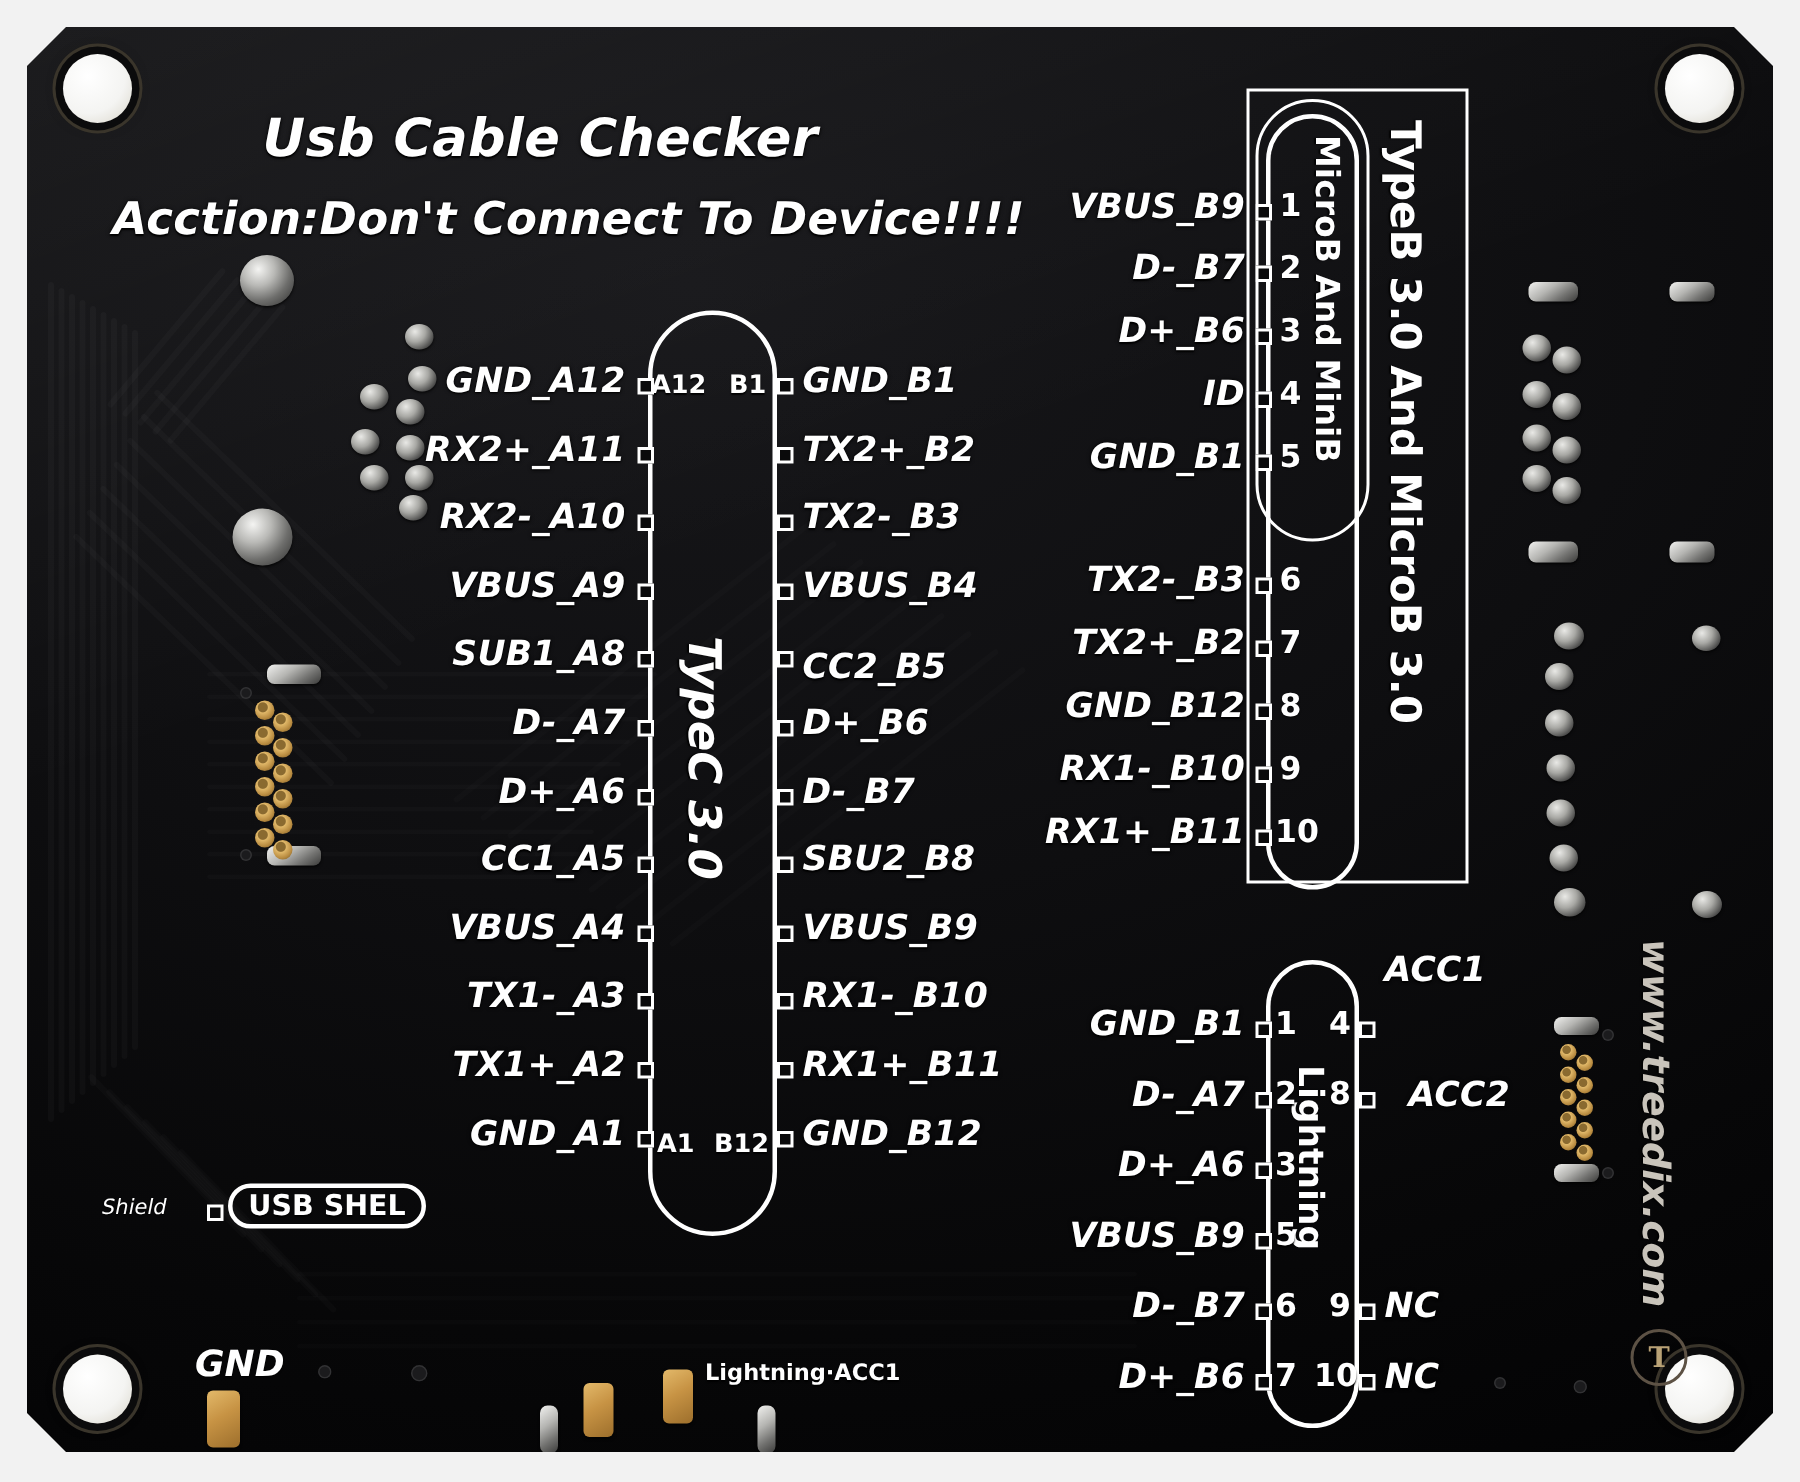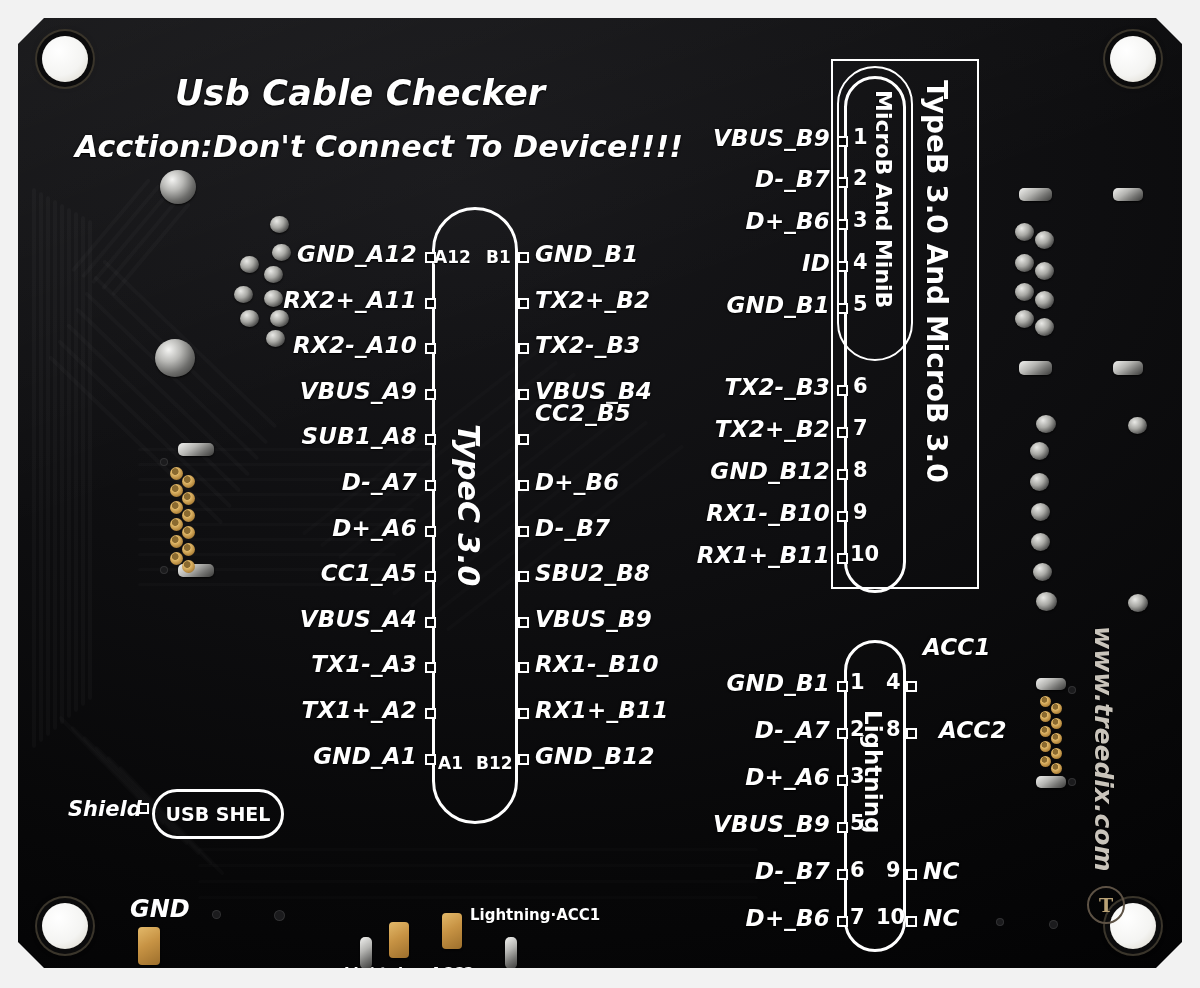--- a/index.html
+++ b/index.html
@@ -119,21 +119,21 @@
     background:linear-gradient(145deg,#f2f2f0 0%, #b5b5b2 40%, #737371 70%, #3a3a39 100%);
     box-shadow:0 1px 2px rgba(0,0,0,.8);
   }
   .via{position:absolute;border-radius:50%;background:#1b1b1d;box-shadow:inset 0 0 0 1px rgba(255,255,255,.10);}
 
   .smalltext{
     position:absolute;color:#fff;font-size:15px;font-weight:600;
     white-space:nowrap;text-shadow:0 1px 1px rgba(0,0,0,.9);
   }
   .shield-txt{
-    position:absolute;color:#fff;font-size:21px;font-weight:700;font-style:italic;
+    position:absolute;color:#fff;font-size:14px;font-weight:400;font-style:italic;
     text-shadow:0 1px 1px rgba(0,0,0,.9);white-space:nowrap;
   }
   .usbshell{
     position:absolute;border:3px solid #fff;border-radius:999px;
     color:#fff;font-size:19px;font-weight:600;
     display:flex;align-items:center;justify-content:center;
     text-shadow:0 1px 1px rgba(0,0,0,.9);
     box-sizing:border-box;
   }
   .gnd-txt{
@@ -255,21 +255,21 @@
         <div class="silk pinlabel lab-left" style="left: 147px; top: 726.6px; width: 252px;">GND_A1</div>
         <div class="pad" style="left: 500px; top: 234px;"></div>
         <div class="silk pinlabel lab-right" style="left: 517px; top: 225px;">GND_B1</div>
         <div class="pad" style="left: 500px; top: 279.6px;"></div>
         <div class="silk pinlabel lab-right" style="left: 517px; top: 270.6px;">TX2+_B2</div>
         <div class="pad" style="left: 500px; top: 325.2px;"></div>
         <div class="silk pinlabel lab-right" style="left: 517px; top: 316.2px;">TX2-_B3</div>
         <div class="pad" style="left: 500px; top: 370.8px;"></div>
         <div class="silk pinlabel lab-right" style="left: 517px; top: 361.8px;">VBUS_B4</div>
         <div class="pad" style="left: 500px; top: 416.4px;"></div>
-        <div class="silk pinlabel lab-right" style="left: 517px; top: 384px;">CC2_B5</div>
+        <div class="silk pinlabel lab-right" style="left: 517px; top: 416px;">CC2_B5</div>
         <div class="pad" style="left: 500px; top: 462px;"></div>
         <div class="silk pinlabel lab-right" style="left: 517px; top: 453px;">D+_B6</div>
         <div class="pad" style="left: 500px; top: 507.6px;"></div>
         <div class="silk pinlabel lab-right" style="left: 517px; top: 498.6px;">D-_B7</div>
         <div class="pad" style="left: 500px; top: 553.2px;"></div>
         <div class="silk pinlabel lab-right" style="left: 517px; top: 544.2px;">SBU2_B8</div>
         <div class="pad" style="left: 500px; top: 598.8px;"></div>
         <div class="silk pinlabel lab-right" style="left: 517px; top: 589.8px;">VBUS_B9</div>
         <div class="pad" style="left: 500px; top: 644.4px;"></div>
         <div class="silk pinlabel lab-right" style="left: 517px; top: 635.4px;">RX1-_B10</div>
@@ -347,21 +347,21 @@
         <div class="pad" style="left: 888px; top: 851px;"></div>
         <div class="pinnum" style="left: 868px; top: 840px;">9</div>
         <div class="silk pinlabel lab-right" style="left: 905px; top: 842px;">NC</div>
         <div class="pad" style="left: 888px; top: 898px;"></div>
         <div class="pinnum" style="left: 858px; top: 887px;">10</div>
         <div class="silk pinlabel lab-right" style="left: 905px; top: 889px;">NC</div>
       </div>
 
     <div class="shield-txt" style="left:50px;top:779px;">Shield</div>
     <div class="pad" style="left:120px;top:785px;"></div>
-    <div class="usbshell" style="left:134px;top:771px;width:132px;height:50px;">USB SHEL</div>
+    <div class="usbshell" style="left:134px;top:771px;width:132px;height:30px;">USB SHEL</div>
 
     <div class="gnd-txt" style="left:112px;top:877px;">GND</div>
     <div class="pad-gold" style="left:120px;top:909px;width:22px;height:38px;"></div>
     <div class="via" style="left:194px;top:892px;width:9px;height:9px;"></div>
     <div class="via" style="left:256px;top:892px;width:11px;height:11px;"></div>
 
     <div class="smalltext" style="left:452px;top:888px;">Lightning·ACC1</div>
     <div class="pad-gold" style="left:424px;top:895px;width:20px;height:36px;"></div>
     <div class="pad-silver" style="left:487px;top:919px;width:12px;height:32px;"></div>
 

